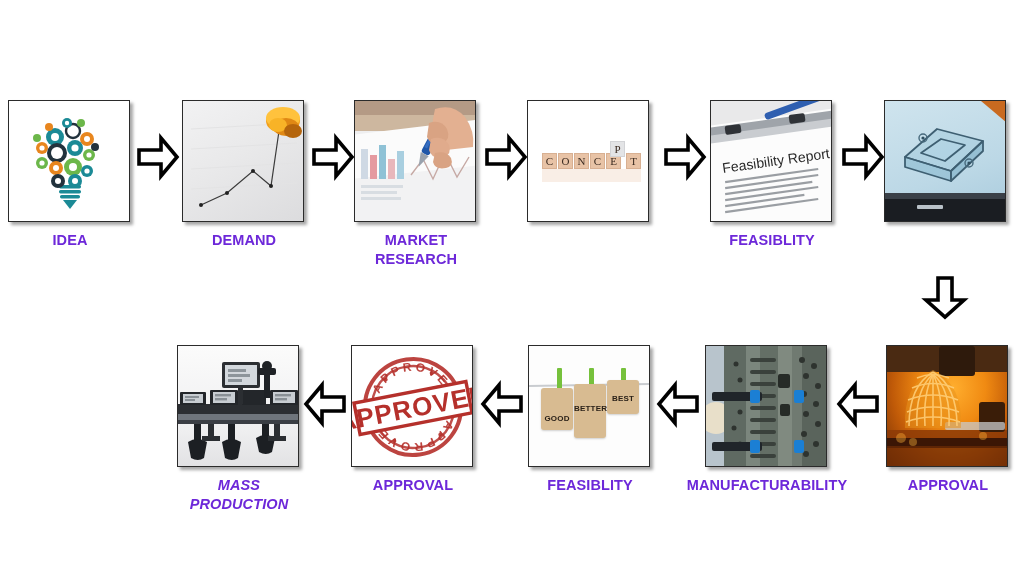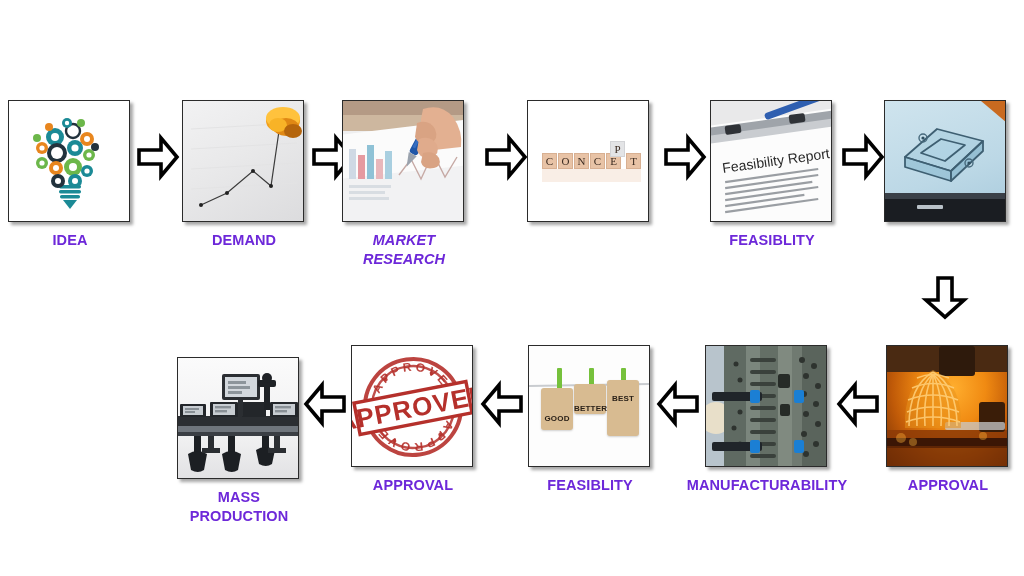--- a/index.html
+++ b/index.html
@@ -227,21 +227,21 @@
     </div>
     <div class="caption">DEMAND</div>
   </div>
 
   <div class="arrow" style="left:311px; top:133px;">
     <svg viewBox="0 0 44 48">
         <path d="M3 17 H25 V5 L41 24 L25 43 V31 H3 Z" fill="#ffffff" stroke="#000000" stroke-width="3.6" stroke-linejoin="miter"></path>
       </svg>
   </div>
 
-  <div class="stage" style="left:342px; top:100px;font-style:italic;">
+  <div class="stage" style="left:354px; top:100px;">
     <div class="card">
       <div class="mr-bg"></div>
       <div class="art">
         <svg viewBox="0 0 122 122" width="122" height="122">
           <rect x="0" y="0" width="122" height="30" fill="#b49a85"></rect>
           <rect x="0" y="14" width="122" height="16" fill="#cdb79f"></rect>
           <path d="M-5 34 L128 18 L128 122 L-5 122 Z" fill="#fbfbfb"></path>
           <path d="M-5 78 L128 64 L128 122 L-5 122 Z" fill="#f2f2f3"></path>
           <g>
             <rect x="6" y="48" width="7" height="30" fill="#cfd9e4"></rect>
@@ -362,21 +362,21 @@
       </div>
     </div>
   </div>
 
   <div class="arrow" style="left:921px; top:275px; width:48px; height:48px;">
     <svg viewBox="0 0 48 48">
         <path d="M17 3 H31 V25 H43 L24 42 L5 25 H17 Z" fill="#ffffff" stroke="#000000" stroke-width="3.6" stroke-linejoin="miter"></path>
       </svg>
   </div>
 
-  <div class="stage" style="left:177px; top:357px;">
+  <div class="stage" style="left:177px; top:345px;font-style:italic;">
     <div class="card">
       <div class="mass-bg"></div>
       <div class="art">
         <svg viewBox="0 0 122 122" width="122" height="122">
           <rect x="0" y="58" width="122" height="10" fill="#2b2e32"></rect>
           <rect x="0" y="68" width="122" height="6" fill="#6f757c"></rect>
           <rect x="0" y="74" width="122" height="4" fill="#3a3e44"></rect>
           <g fill="#23262a">
             <rect x="2" y="46" width="26" height="13" rx="1"></rect>
             <rect x="32" y="44" width="28" height="15" rx="1"></rect>
@@ -489,24 +489,24 @@
       <div class="art">
         <svg viewBox="0 0 122 122" width="122" height="122">
           <line x1="0" y1="40" x2="122" y2="38" stroke="#c9ccd0" stroke-width="2"></line>
         </svg>
         <div class="clip" style="left:28px; top:22px; height:26px;"></div>
         <div class="clip" style="left:60px; top:22px; height:26px;"></div>
         <div class="clip" style="left:92px; top:22px; height:26px;"></div>
         <div class="hangtag" style="left:12px; top:42px; width:32px; height:42px;">
           <span style="top:26px;">GOOD</span>
         </div>
-        <div class="hangtag" style="left:45px; top:38px; width:32px; height:30px;">
+        <div class="hangtag" style="left:45px; top:38px; width:32px; height:54px;">
           <span style="top:20px;">BETTER</span>
         </div>
-        <div class="hangtag" style="left:78px; top:34px; width:32px; height:56px;">
+        <div class="hangtag" style="left:78px; top:34px; width:32px; height:34px;">
           <span style="top:14px;">BEST</span>
         </div>
       </div>
     </div>
     <div class="caption">FEASIBLITY</div>
   </div>
 
   <div class="arrow" style="left:656px; top:380px;">
     <svg viewBox="0 0 44 48">
         <path d="M41 17 H19 V5 L3 24 L19 43 V31 H41 Z" fill="#ffffff" stroke="#000000" stroke-width="3.6" stroke-linejoin="miter"></path>

